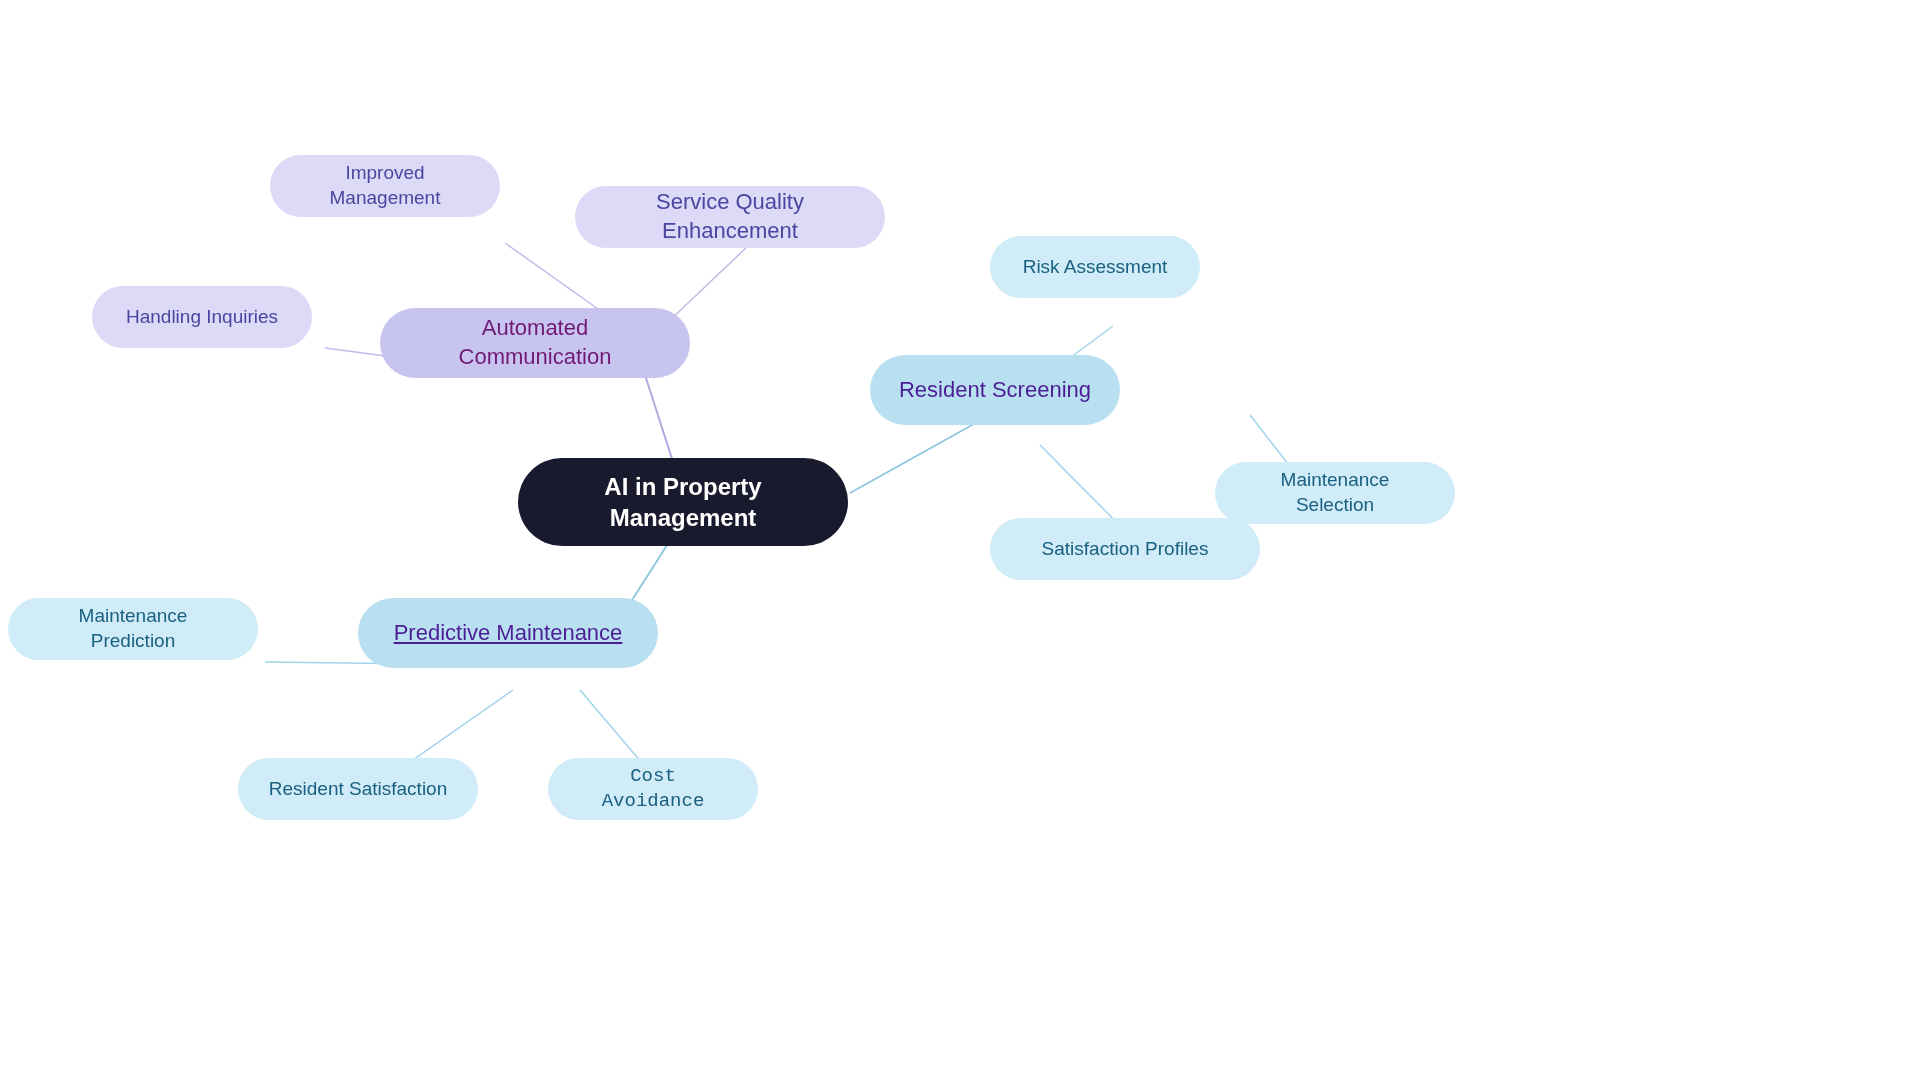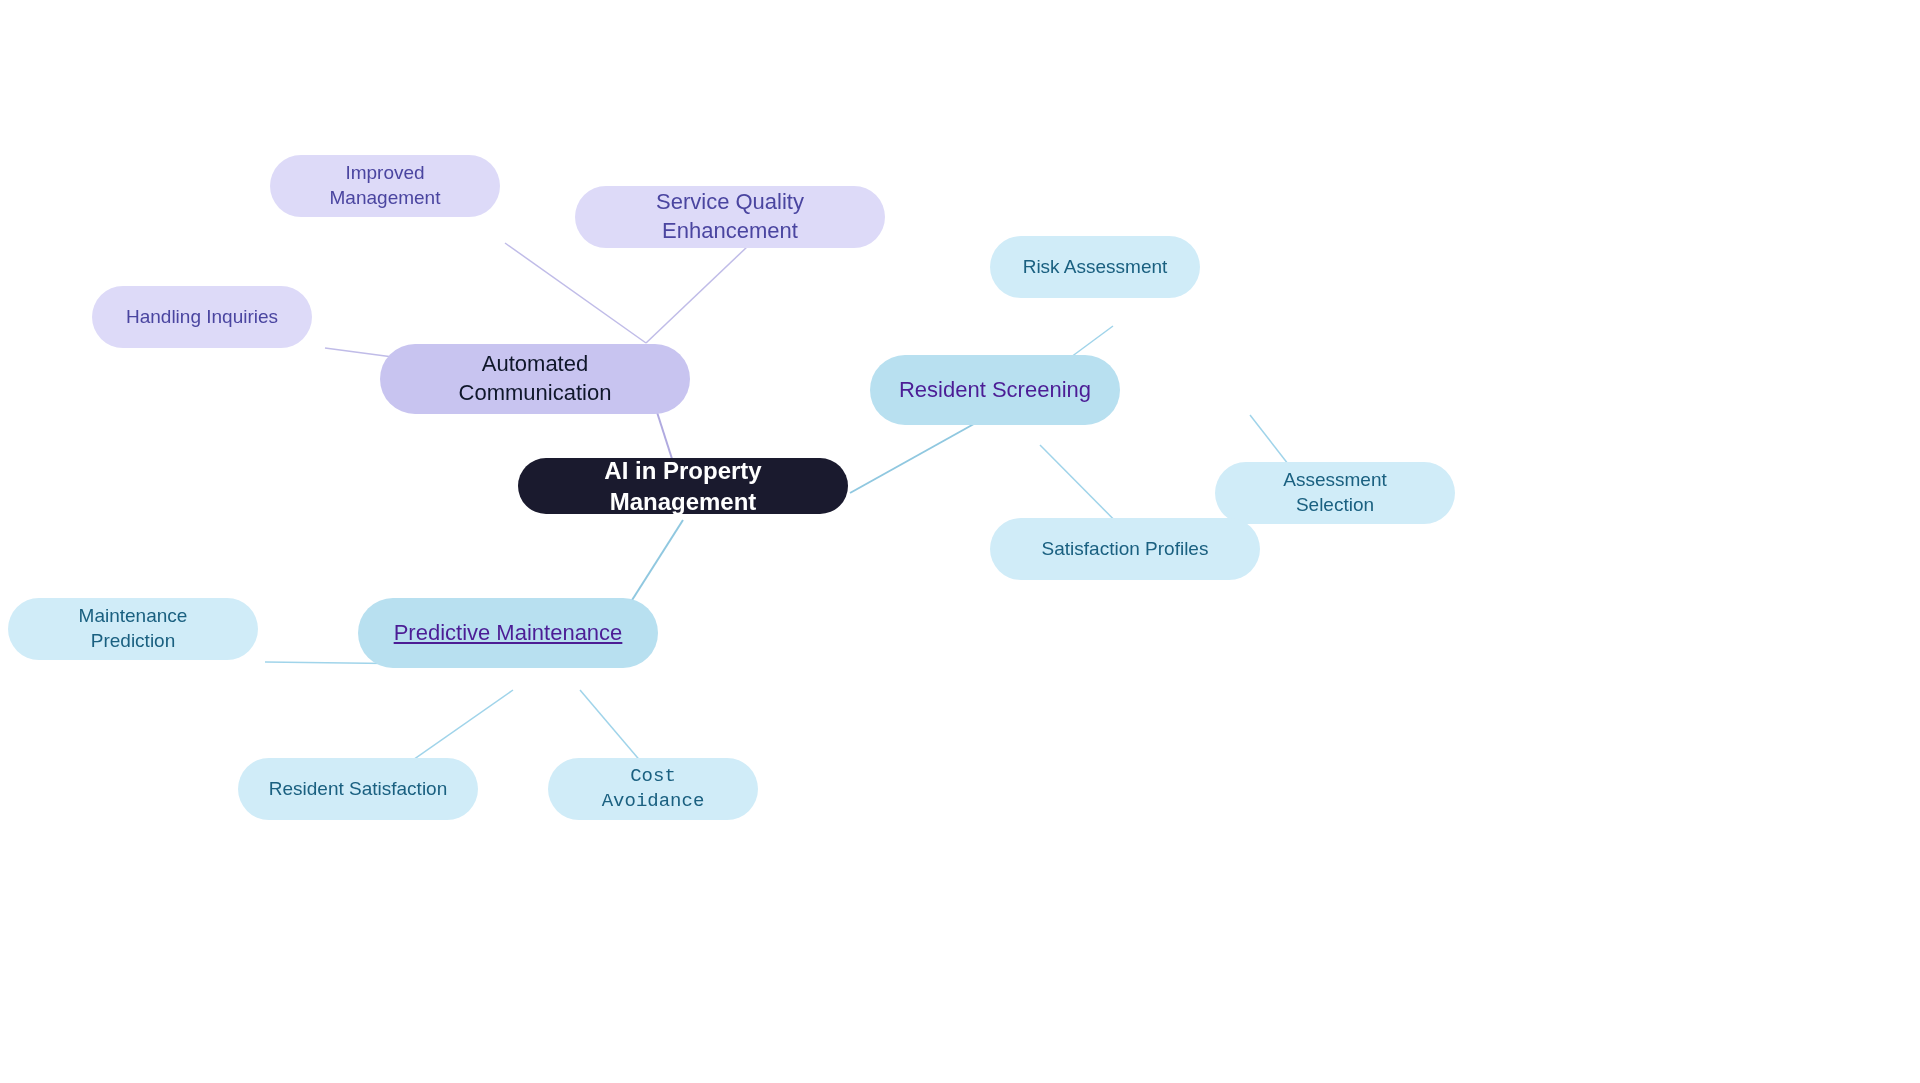--- a/index.html
+++ b/index.html
@@ -31,23 +31,22 @@
     }
     .node-center {
       background: #1a1a2e;
       color: #ffffff;
       font-size: 24px;
       font-weight: 600;
       border-radius: 50px;
     }
     .node-purple-large {
       background: #c8c4f0;
-      color: #0f172a;
+      color: #701a75;
       border-radius: 50px;
-      margin-top: 36px;
     }
     .node-purple-small {
       background: #dddaf8;
       color: #4a45a0;
       border-radius: 50px;
     }
     .node-blue-large {
       background: #b8e0f0;
       color: #4c1d95;
       border-radius: 50px;
@@ -75,21 +74,21 @@
   <line x1="513" y1="690" x2="370" y2="790" stroke="#a0d4ea" stroke-width="1.5"></line>
   <line x1="580" y1="690" x2="665" y2="790" stroke="#a0d4ea" stroke-width="1.5"></line>
 
   <line x1="850" y1="493" x2="990" y2="415" stroke="#90c8e0" stroke-width="2"></line>
 
   <line x1="1040" y1="380" x2="1113" y2="326" stroke="#a0d4ea" stroke-width="1.5"></line>
   <line x1="1250" y1="415" x2="1330" y2="518" stroke="#a0d4ea" stroke-width="1.5"></line>
   <line x1="1040" y1="445" x2="1145" y2="551" stroke="#a0d4ea" stroke-width="1.5"></line>
 </svg>
 
-<div class="node node-center" style="left: 518px; top: 458px; width: 330px; height: 56px;">AI in Property Management</div>
+<div class="node node-center" style="left: 518px; top: 458px; width: 330px; height: 88px;">AI in Property Management</div>
 
 <div class="node node-purple-large" style="left: 380px; top: 308px; width: 310px; height: 70px;">Automated Communication</div>
 
 <div class="node node-purple-small" style="left: 270px; top: 155px; width: 230px; height: 62px; font-size: 19px;">Improved Management</div>
 
 <div class="node node-purple-small" style="left: 575px; top: 186px; width: 310px; height: 62px; font-size: 22px;">Service Quality Enhancement</div>
 
 <div class="node node-purple-small" style="left: 92px; top: 286px; width: 220px; height: 62px; font-size: 19px;">Handling Inquiries</div>
 
 <div class="node node-blue-large" style="left: 358px; top: 598px; width: 300px; height: 70px; text-decoration: underline;">Predictive Maintenance</div>
@@ -97,15 +96,15 @@
 <div class="node node-blue-small" style="left: 8px; top: 598px; width: 250px; height: 62px; font-size: 19px;">Maintenance Prediction</div>
 
 <div class="node node-blue-small" style="left: 238px; top: 758px; width: 240px; height: 62px; font-size: 19px;">Resident Satisfaction</div>
 
 <div class="node node-blue-small" style="left: 548px; top: 758px; width: 210px; height: 62px; font-size: 19px; font-family: Liberation Mono, monospace;">Cost Avoidance</div>
 
 <div class="node node-blue-large" style="left: 870px; top: 355px; width: 250px; height: 70px;">Resident Screening</div>
 
 <div class="node node-blue-small" style="left: 990px; top: 236px; width: 210px; height: 62px; font-size: 19px;">Risk Assessment</div>
 
-<div class="node node-blue-small" style="left: 1215px; top: 462px; width: 240px; height: 62px; font-size: 19px;">Assessment Selection</div>
+<div class="node node-blue-small" style="left: 1215px; top: 462px; width: 240px; height: 62px; font-size: 19px;">Maintenance Selection</div>
 
 <div class="node node-blue-small" style="left: 990px; top: 518px; width: 270px; height: 62px; font-size: 19px;">Satisfaction Profiles</div>
 
 </body></html>

